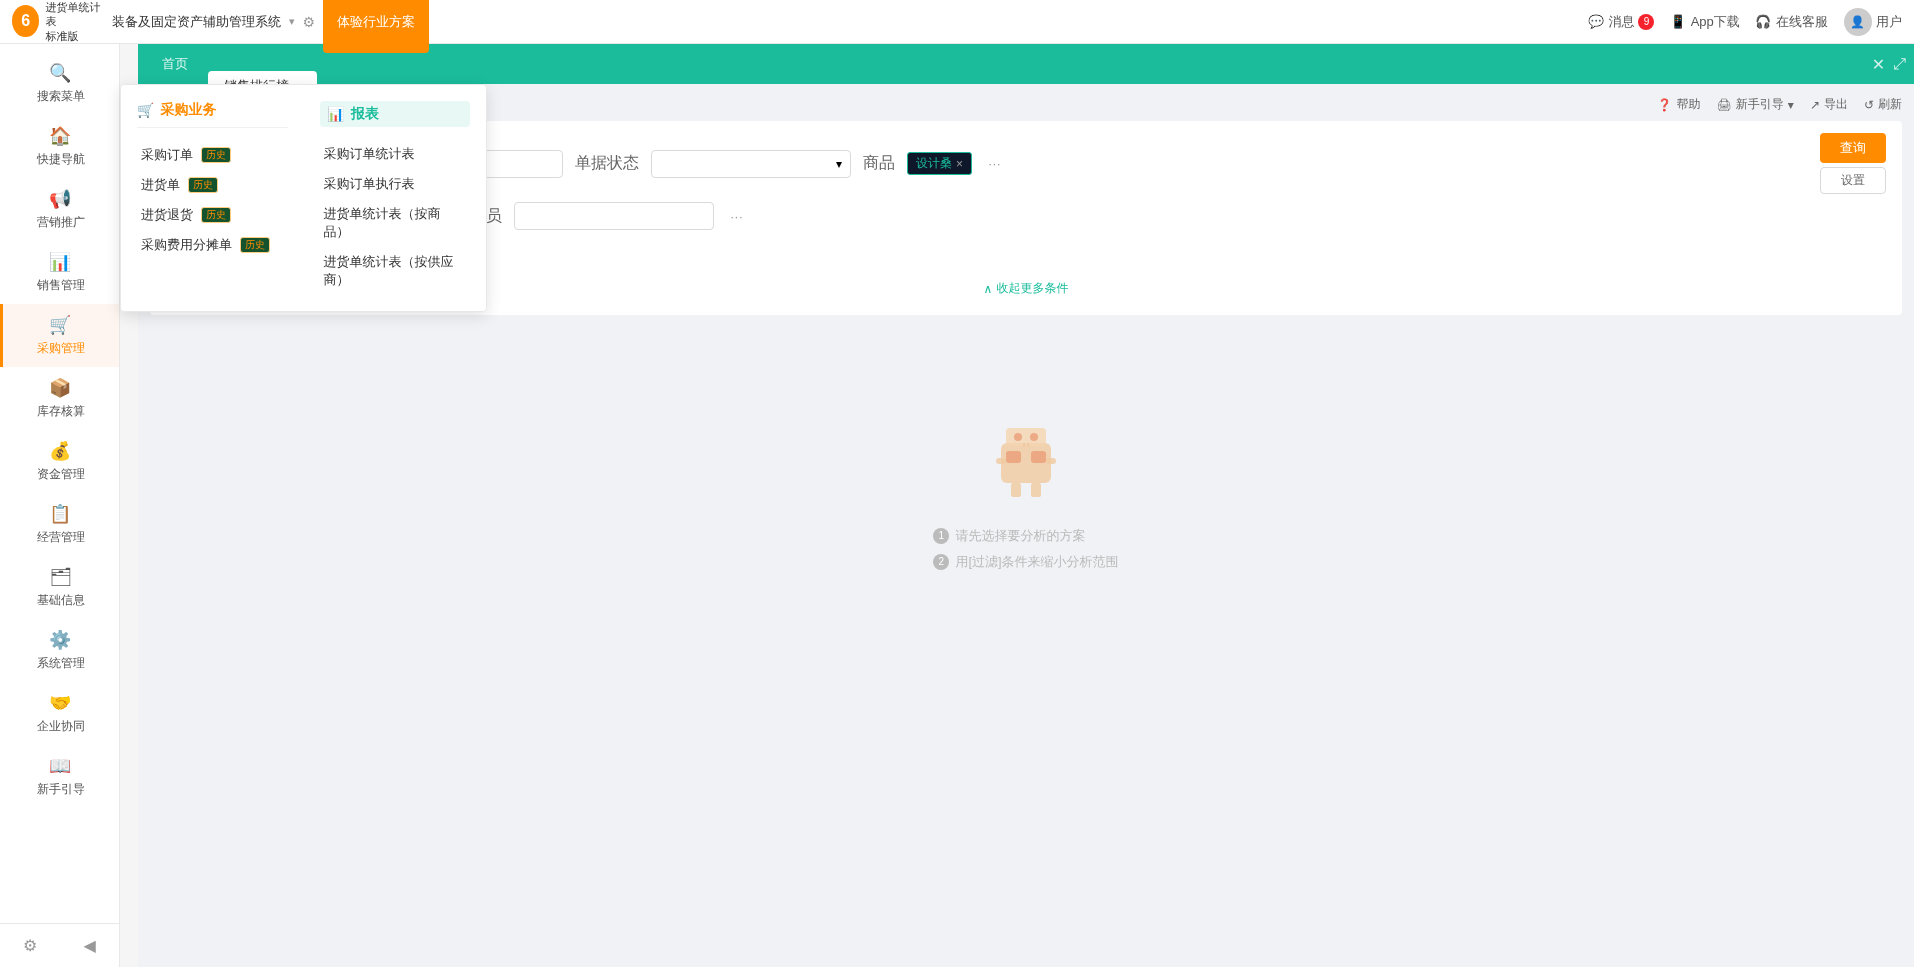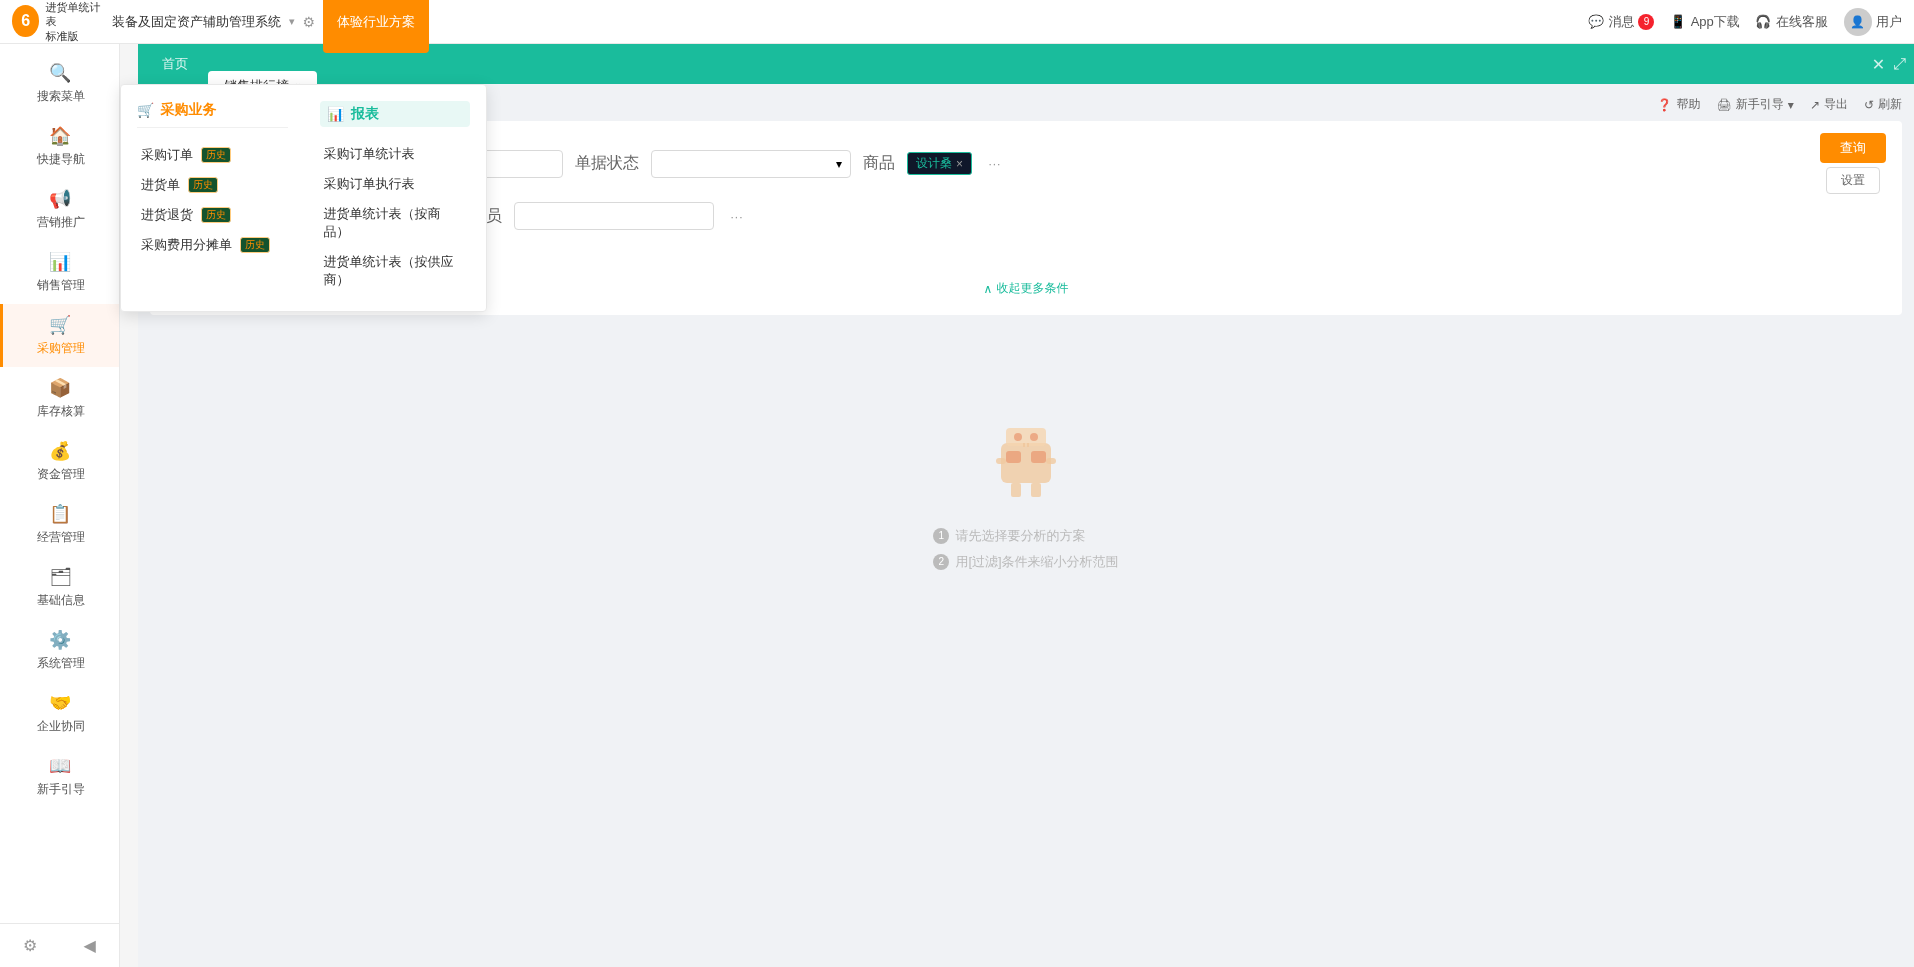--- a/index.html
+++ b/index.html
@@ -245,21 +245,20 @@
       padding: 4px 14px;
       border-radius: 4px;
       font-size: 12px;
       cursor: pointer;
     }
     .filter-actions-right {
       display: flex;
       flex-direction: column;
       gap: 4px;
       margin-left: auto;
-      align-items: center;
     }
     .toolbar-right {
       display: flex;
       align-items: center;
       gap: 16px;
       margin-bottom: 8px;
       justify-content: flex-end;
     }
     .toolbar-item {
       display: flex;

